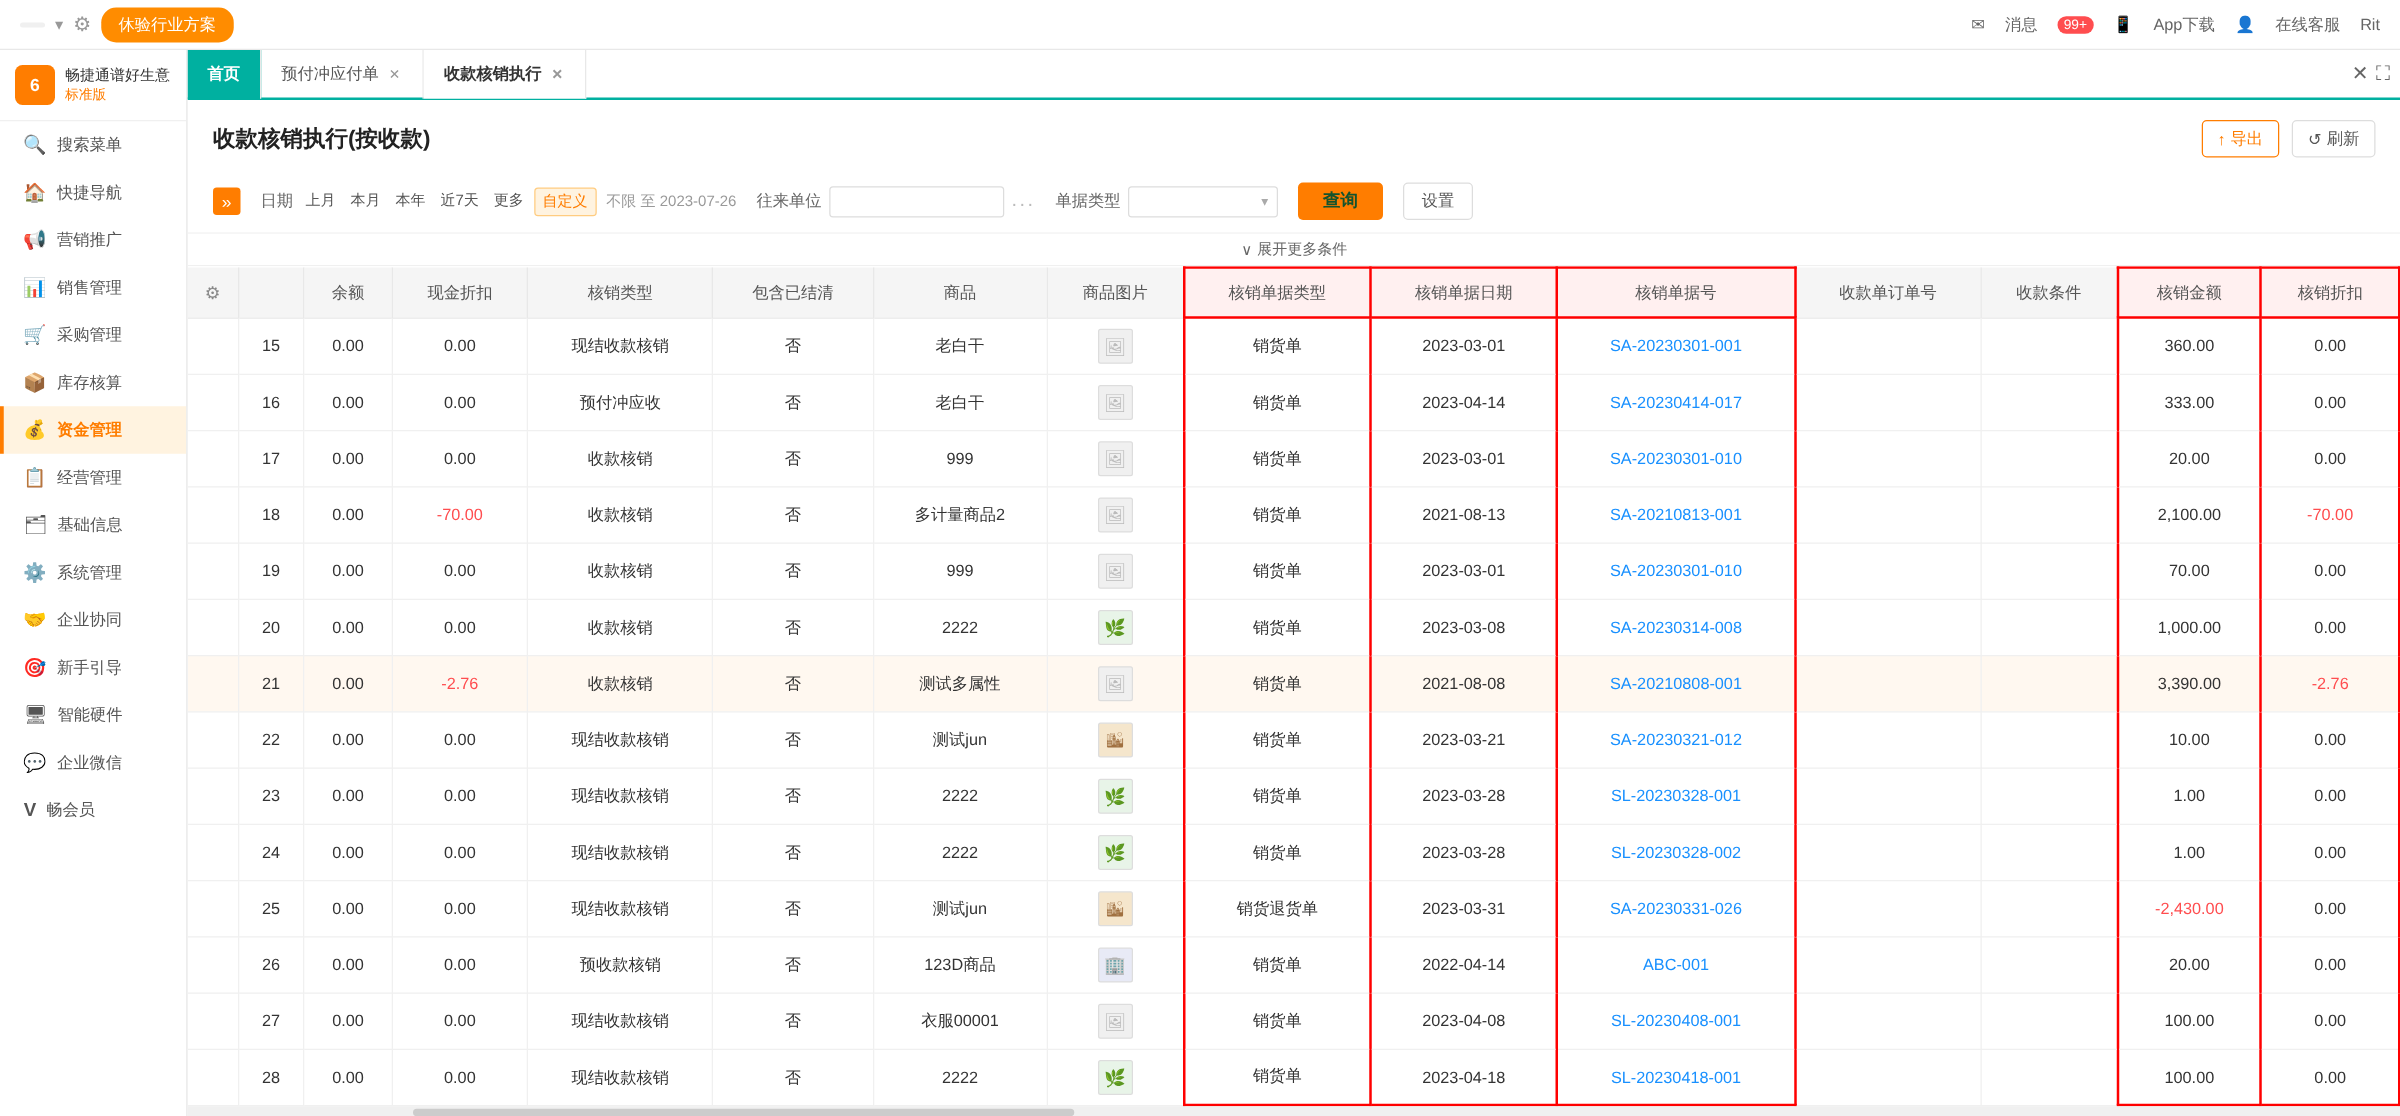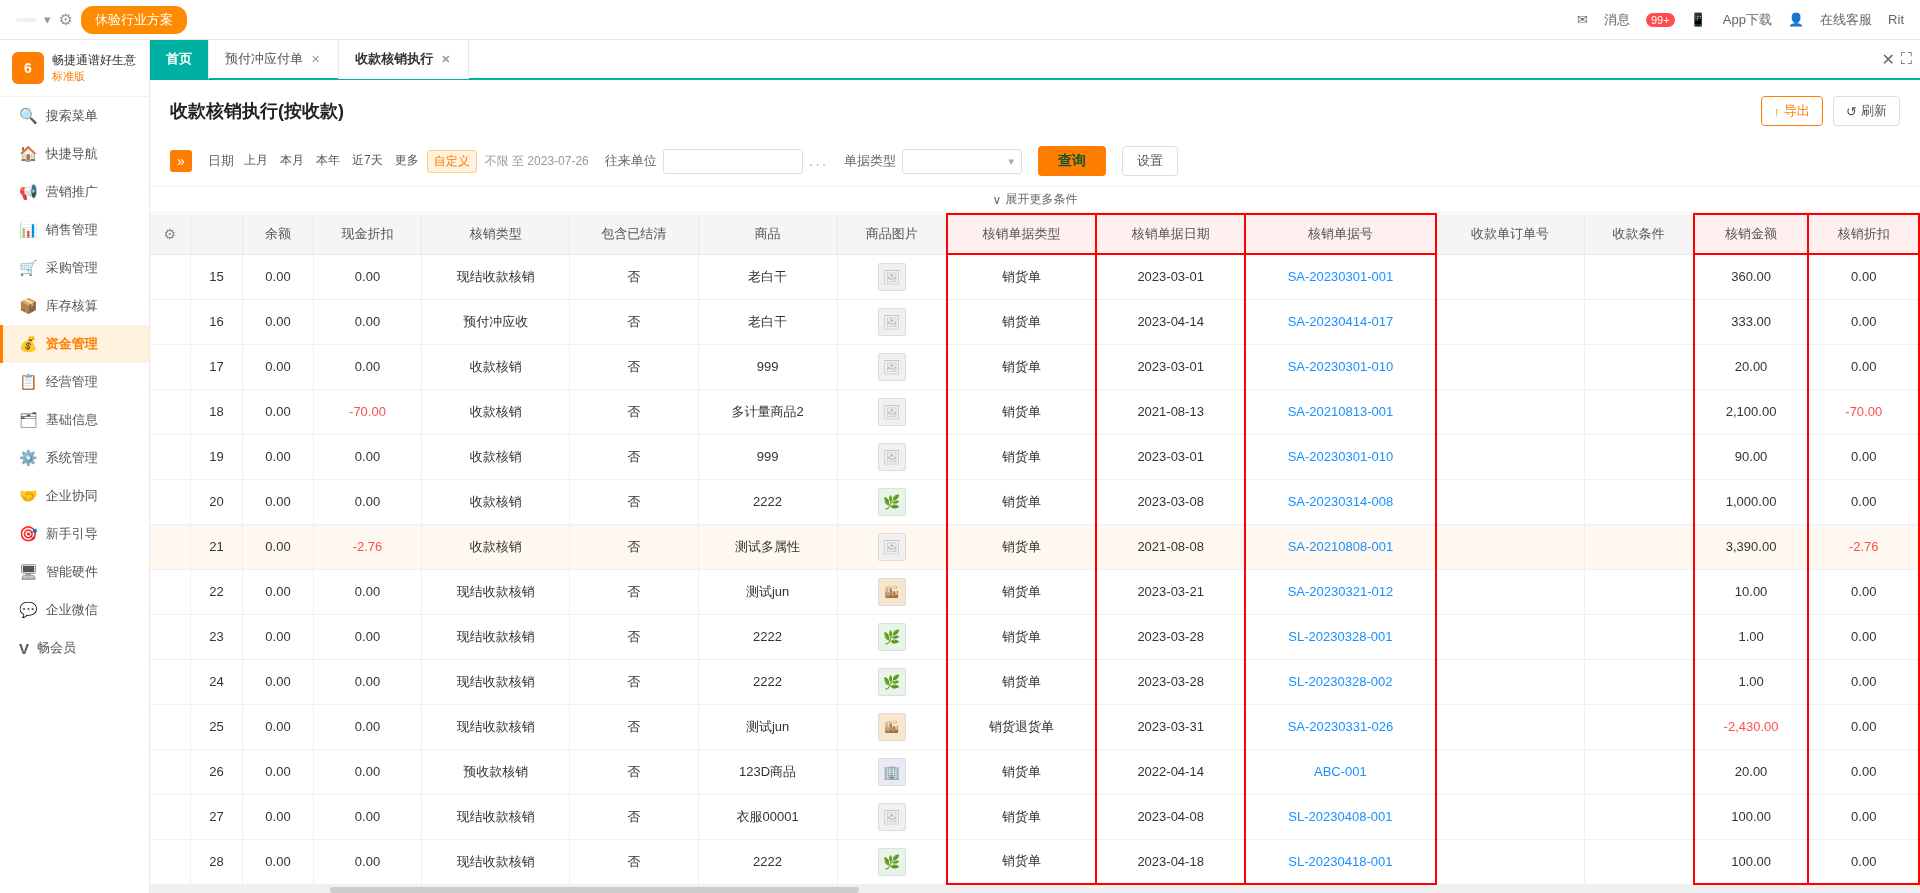--- a/index.html
+++ b/index.html
@@ -565,21 +565,21 @@
                   <td><span>0.00</span></td>
                   <td>收款核销</td>
                   <td>否</td>
                   <td>999</td>
                   <td><div style="width:28px;height:28px;background:#f0f0f0;border:1px solid #ddd;border-radius:2px;display:inline-flex;align-items:center;justify-content:center;font-size:14px;color:#bbb;">🖼</div></td>
                   <td style="border-left: 2px solid rgb(255, 0, 0); border-right: 2px solid rgb(255, 0, 0);">销货单</td>
                   <td style="border-left: 2px solid rgb(255, 0, 0); border-right: 2px solid rgb(255, 0, 0);">2023-03-01</td>
                   <td style="border-left: 2px solid rgb(255, 0, 0); border-right: 2px solid rgb(255, 0, 0);"><a class="link-cell" href="#">SA-20230301-010</a></td>
                   <td></td>
                   <td></td>
-                  <td style="border-left: 2px solid rgb(255, 0, 0); border-right: 2px solid rgb(255, 0, 0);"><span style="">90.00</span></td>
+                  <td style="border-left: 2px solid rgb(255, 0, 0); border-right: 2px solid rgb(255, 0, 0);"><span style="">70.00</span></td>
                   <td style="border-left: 2px solid rgb(255, 0, 0); border-right: 2px solid rgb(255, 0, 0);"><span style="">0.00</span></td>
                 </tr>
                 <tr>
                   <td></td>
                   <td>20</td>
                   <td>0.00</td>
                   <td><span>0.00</span></td>
                   <td>收款核销</td>
                   <td>否</td>
                   <td>2222</td>

